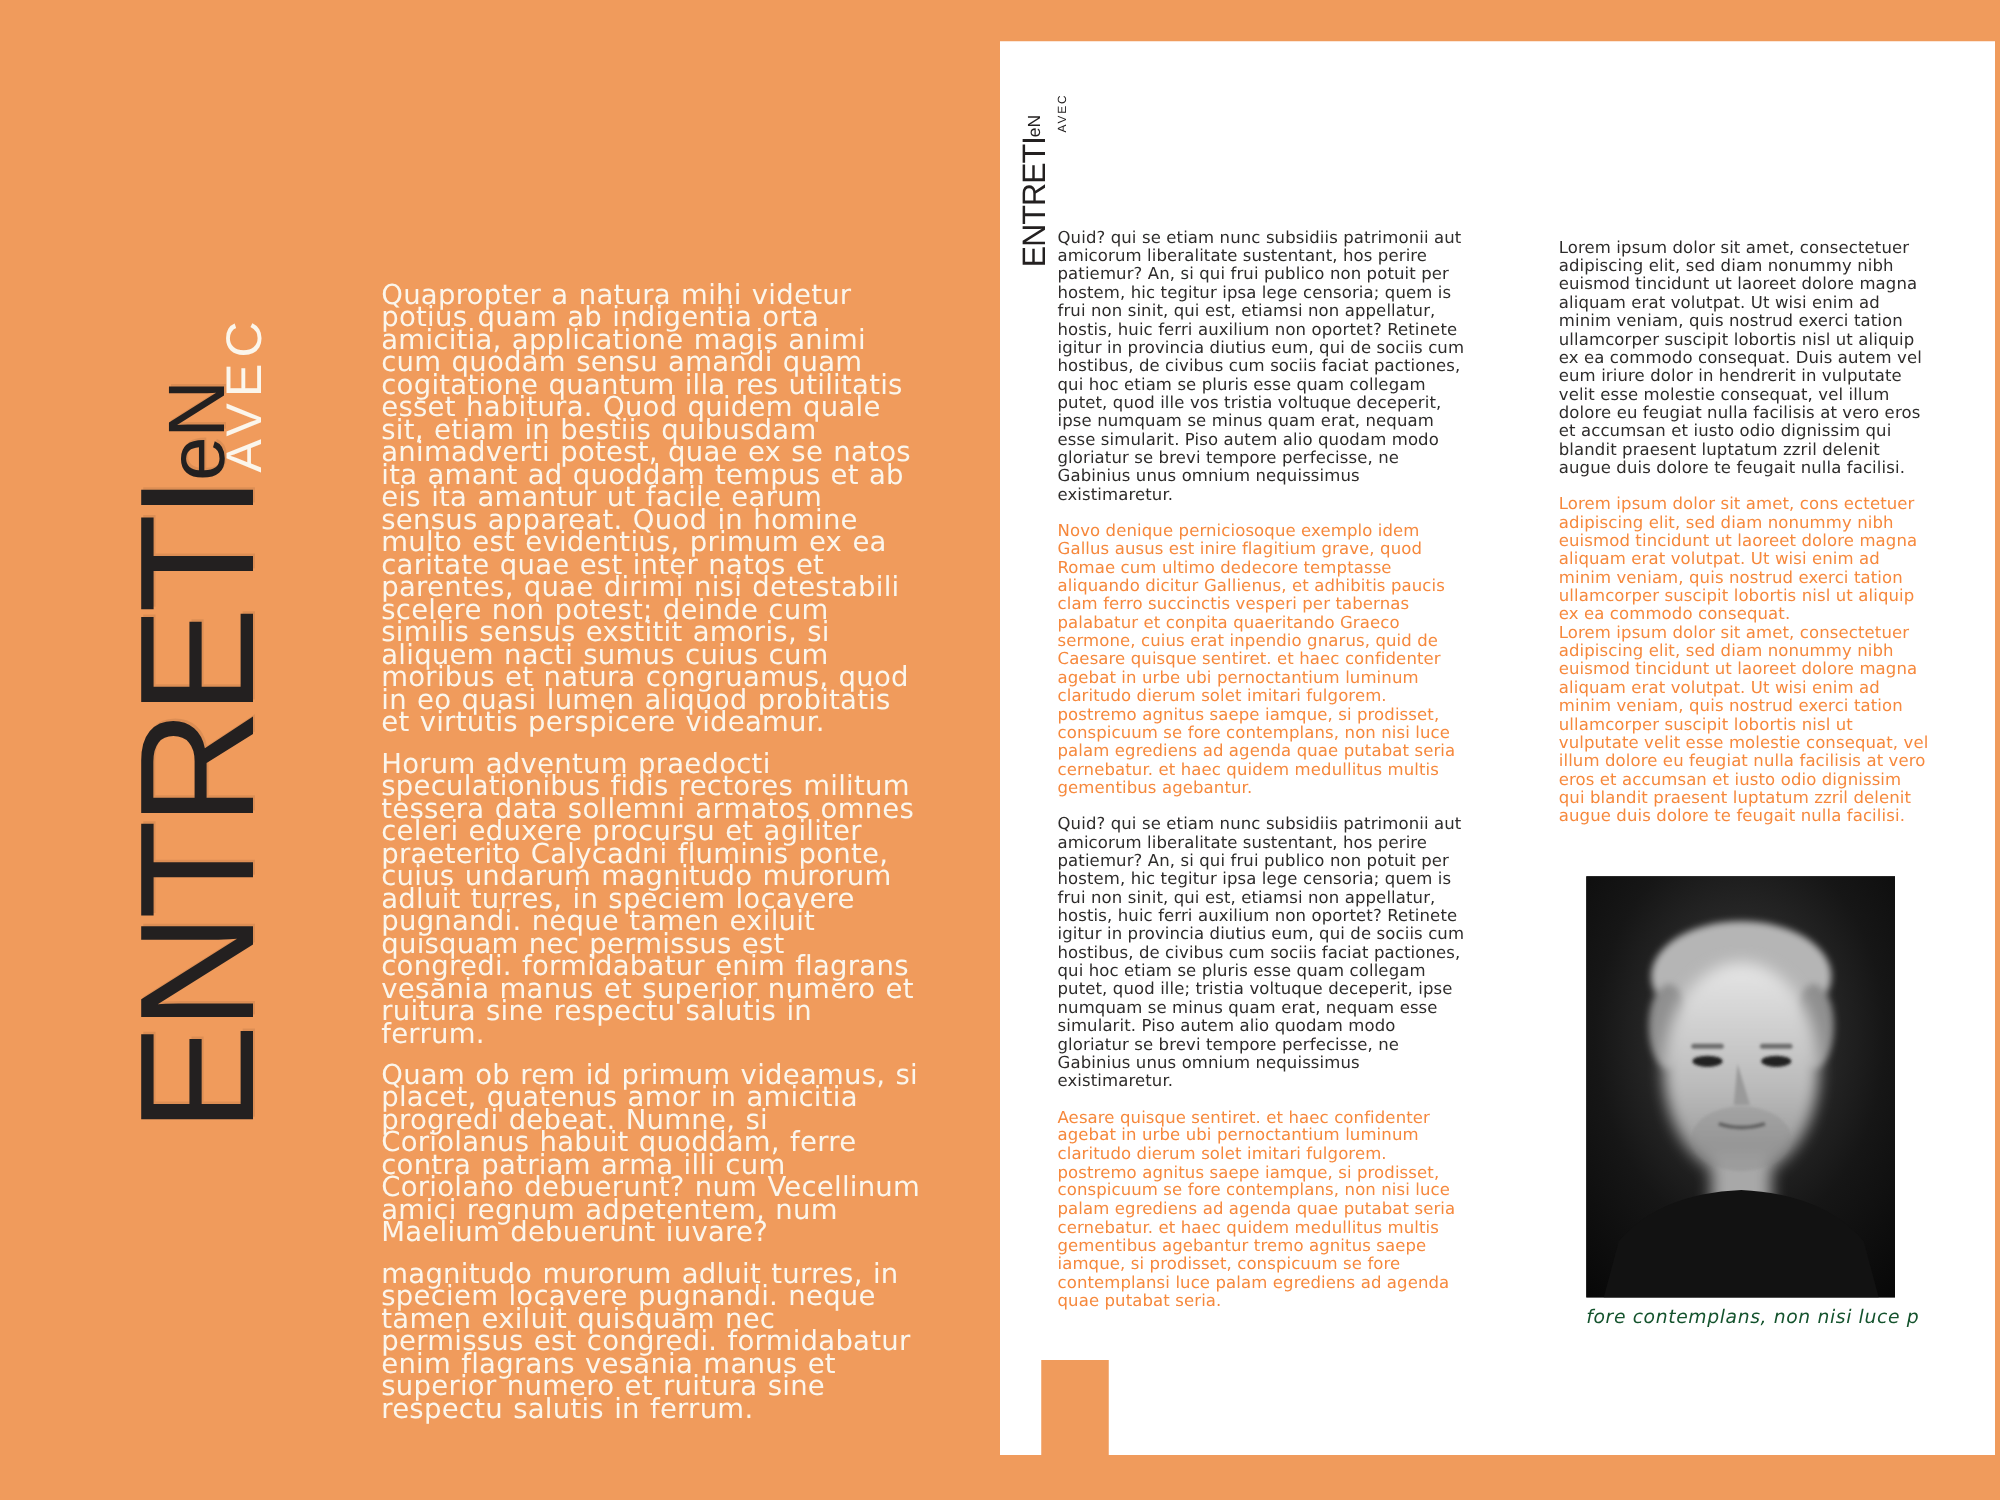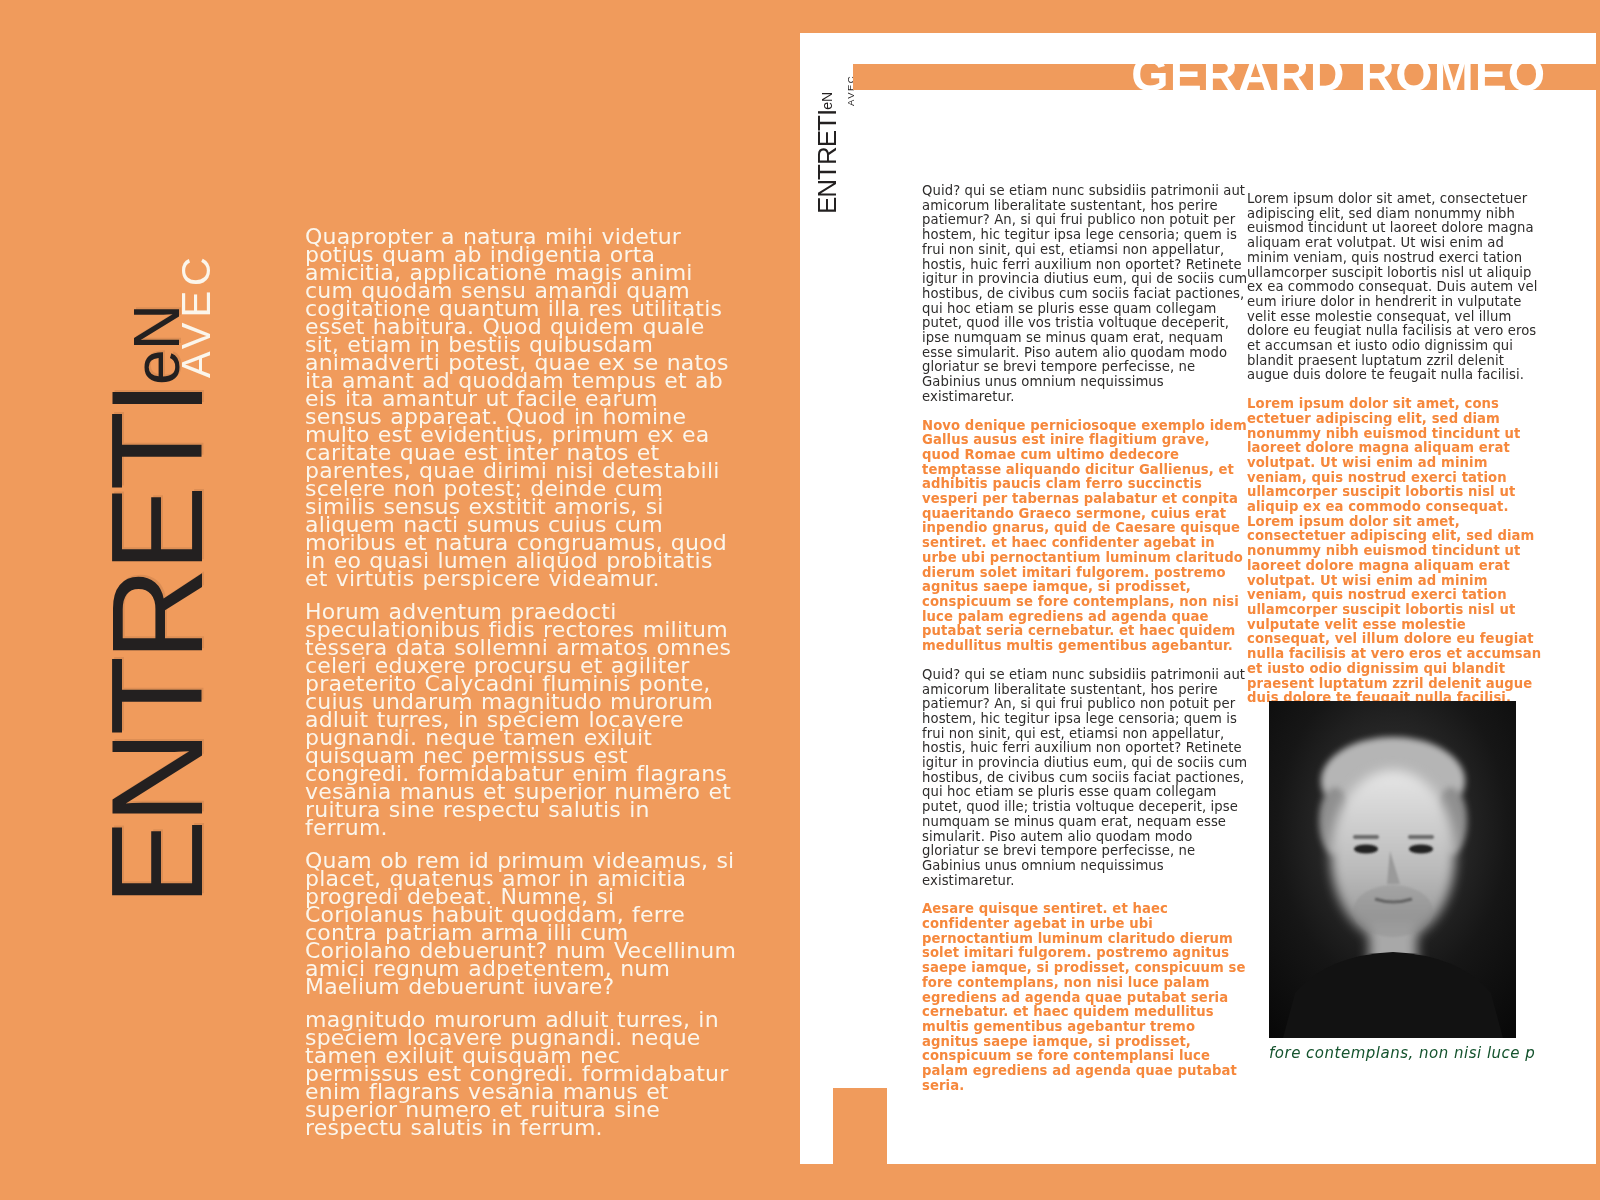--- a/index.html
+++ b/index.html
@@ -54,24 +54,24 @@
     position:absolute;left:853px;top:64px;width:743px;height:26px;
     background:#F09B5C;
   }
   .header-title{
     position:absolute;right:50px;bottom:-9px;
     font-family:"Liberation Sans",sans-serif;
     font-weight:bold;font-size:48px;line-height:1;letter-spacing:1px;
     color:#FFFFFF;white-space:nowrap;
   }
   .col{position:absolute;font-size:13.2px;line-height:14.7px;letter-spacing:0.1px;color:#2E2C2B;}
-  .col-1{left:922px;top:184px;width:330px;}
+  .col-1{left:846px;top:184px;width:330px;}
   .col-2{left:1247px;top:192px;width:298px;}
   .col p{margin:0 0 14px 0;}
-  .col p.orange{color:#F6883C;font-weight:bold;}
+  .col p.orange{color:#F6883C;font-weight:normal;}
   .col p.tight{margin-bottom:0;}
   .photo{
     position:absolute;left:1269px;top:701px;width:247px;height:337px;
     background:#0a0a0a;
   }
   .photo svg{display:block;}
   .photo-caption{
     position:absolute;left:1269px;top:1044px;width:247px;
     text-align:center;font-style:italic;font-size:15px;letter-spacing:0.5px;
     color:#14532d;white-space:nowrap;
@@ -98,23 +98,20 @@
       <p>Quam ob rem id primum videamus, si placet, quatenus amor in amicitia progredi debeat. Numne, si Coriolanus habuit quoddam, ferre contra patriam arma illi cum Coriolano debuerunt? num Vecellinum amici regnum adpetentem, num Maelium debuerunt iuvare?</p>
       <p>magnitudo murorum adluit turres, in speciem locavere pugnandi. neque tamen exiluit quisquam nec permissus est congredi. formidabatur enim flagrans vesania manus et superior numero et ruitura sine respectu salutis in ferrum.</p>
     </div>
   </section>
 
   <section class="right-page"></section>
 
   <div class="mini-logo-main vert"><span>ENTRETI</span><span class="logo-tail">eN</span></div>
   <div class="mini-logo-avec vert">AVEC</div>
 
-  <div class="header-bar">
-    <div class="header-title">GERARD ROMEO</div>
-  </div>
 
   <div class="col col-1">
     <p class="black">Quid? qui se etiam nunc subsidiis patrimonii aut amicorum liberalitate sustentant, hos perire patiemur? An, si qui frui publico non potuit per hostem, hic tegitur ipsa lege censoria; quem is frui non sinit, qui est, etiamsi non appellatur, hostis, huic ferri auxilium non oportet? Retinete igitur in provincia diutius eum, qui de sociis cum hostibus, de civibus cum sociis faciat pactiones, qui hoc etiam se pluris esse quam collegam putet, quod ille vos tristia voltuque deceperit, ipse numquam se minus quam erat, nequam esse simularit. Piso autem alio quodam modo gloriatur se brevi tempore perfecisse, ne Gabinius unus omnium nequissimus existimaretur.</p>
     <p class="orange">Novo denique perniciosoque exemplo idem Gallus ausus est inire flagitium grave, quod Romae cum ultimo dedecore temptasse aliquando dicitur Gallienus, et adhibitis paucis clam ferro succinctis vesperi per tabernas palabatur et conpita quaeritando Graeco sermone, cuius erat inpendio gnarus, quid de Caesare quisque sentiret. et haec confidenter agebat in urbe ubi pernoctantium luminum claritudo dierum solet imitari fulgorem. postremo agnitus saepe iamque, si prodisset, conspicuum se fore contemplans, non nisi luce palam egrediens ad agenda quae putabat seria cernebatur. et haec quidem medullitus multis gementibus agebantur.</p>
     <p class="black">Quid? qui se etiam nunc subsidiis patrimonii aut amicorum liberalitate sustentant, hos perire patiemur? An, si qui frui publico non potuit per hostem, hic tegitur ipsa lege censoria; quem is frui non sinit, qui est, etiamsi non appellatur, hostis, huic ferri auxilium non oportet? Retinete igitur in provincia diutius eum, qui de sociis cum hostibus, de civibus cum sociis faciat pactiones, qui hoc etiam se pluris esse quam collegam putet, quod ille; tristia voltuque deceperit, ipse numquam se minus quam erat, nequam esse simularit. Piso autem alio quodam modo gloriatur se brevi tempore perfecisse, ne Gabinius unus omnium nequissimus existimaretur.</p>
     <p class="orange">Aesare quisque sentiret. et haec confidenter agebat in urbe ubi pernoctantium luminum claritudo dierum solet imitari fulgorem. postremo agnitus saepe iamque, si prodisset, conspicuum se fore contemplans, non nisi luce palam egrediens ad agenda quae putabat seria cernebatur. et haec quidem medullitus multis gementibus agebantur tremo agnitus saepe iamque, si prodisset, conspicuum se fore contemplansi luce palam egrediens ad agenda quae putabat seria.</p>
   </div>
 
   <div class="col col-2">
     <p class="black">Lorem ipsum dolor sit amet, consectetuer adipiscing elit, sed diam nonummy nibh euismod tincidunt ut laoreet dolore magna aliquam erat volutpat. Ut wisi enim ad minim veniam, quis nostrud exerci tation ullamcorper suscipit lobortis nisl ut aliquip ex ea commodo consequat. Duis autem vel eum iriure dolor in hendrerit in vulputate velit esse molestie consequat, vel illum dolore eu feugiat nulla facilisis at vero eros et accumsan et iusto odio dignissim qui blandit praesent luptatum zzril delenit augue duis dolore te feugait nulla facilisi.</p>

